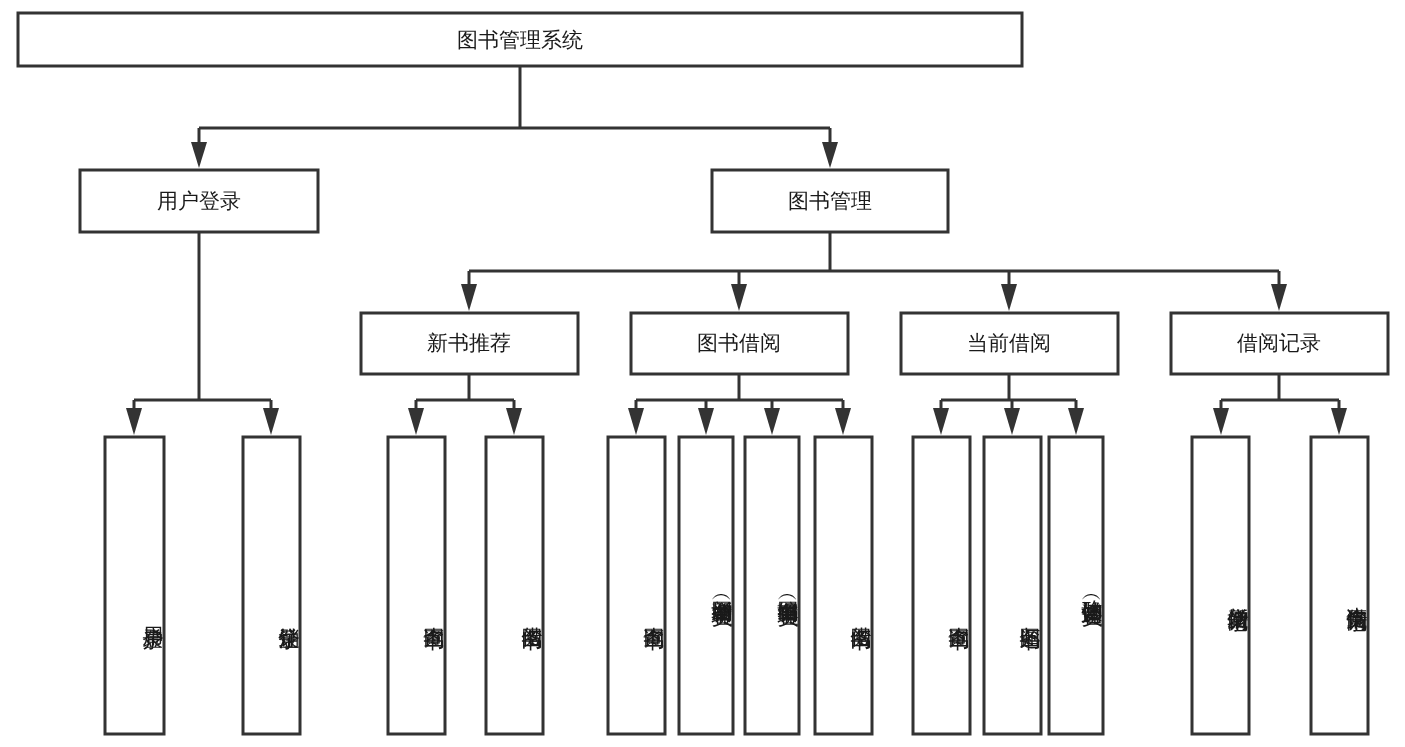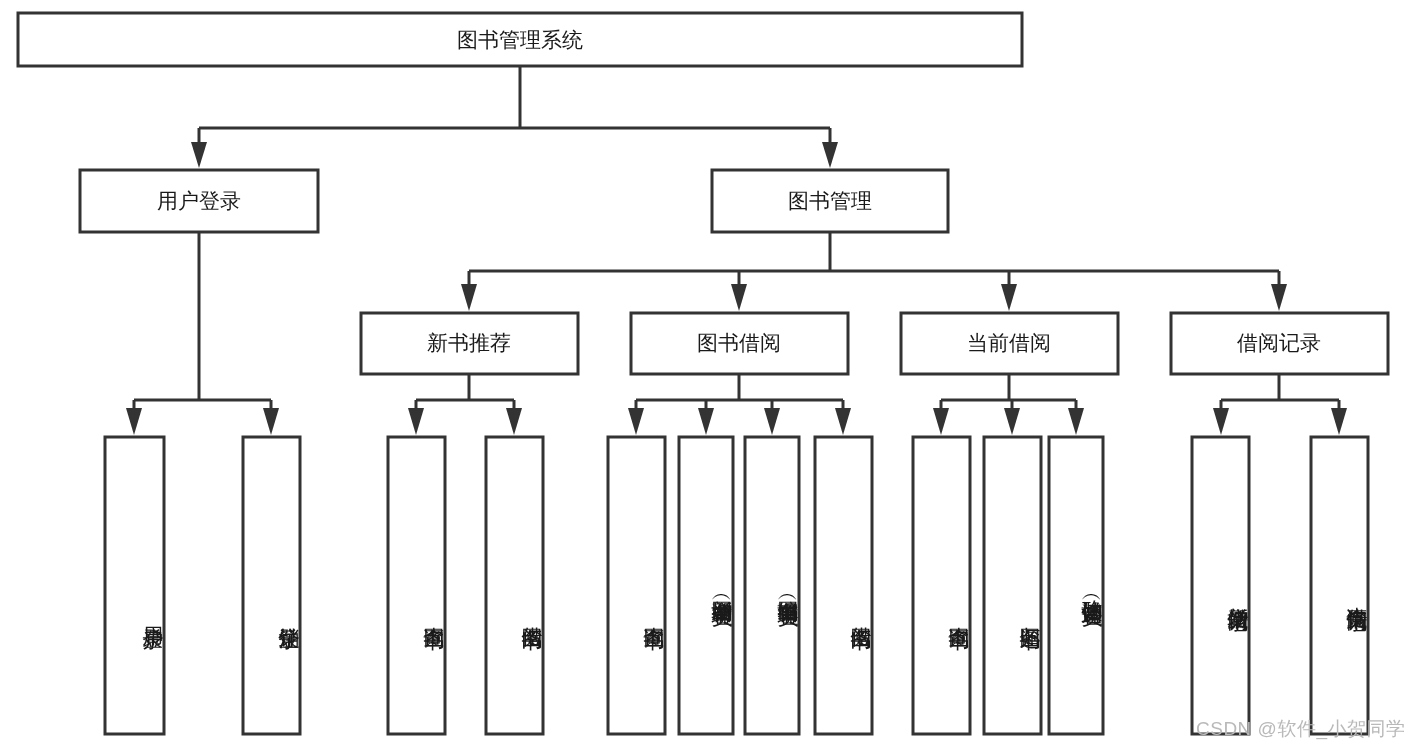--- a/index.html
+++ b/index.html
@@ -210,15 +210,14 @@
   <div class="vlabel" style="left:608px; top:497px; width:57px;  height:230px;">查询图书</div>
   <div class="vlabel" style="left:679px; top:443px; width:54px;  height:288px;">新增图书（管理员）</div>
   <div class="vlabel" style="left:745px; top:443px; width:54px;  height:288px;">编辑图书（管理员）</div>
   <div class="vlabel" style="left:815px; top:497px; width:57px;  height:230px;">借阅图书</div>
   <div class="vlabel" style="left:913px; top:497px; width:57px;  height:230px;">查询图书</div>
   <div class="vlabel" style="left:984px; top:497px; width:57px;  height:230px;">归还图书</div>
   <div class="vlabel" style="left:1049px; top:443px; width:54px; height:288px;">确认归还（管理员）</div>
   <div class="vlabel" style="left:1192px; top:460px; width:57px; height:265px;">新增借阅记录</div>
   <div class="vlabel" style="left:1311px; top:460px; width:57px; height:265px;">查询借阅记录</div>
 
-  <div class="watermark" style="left:1196px; top:716px;">CSDN @软件_小贺同学</div>
 
 </div>
 
 </body></html>

